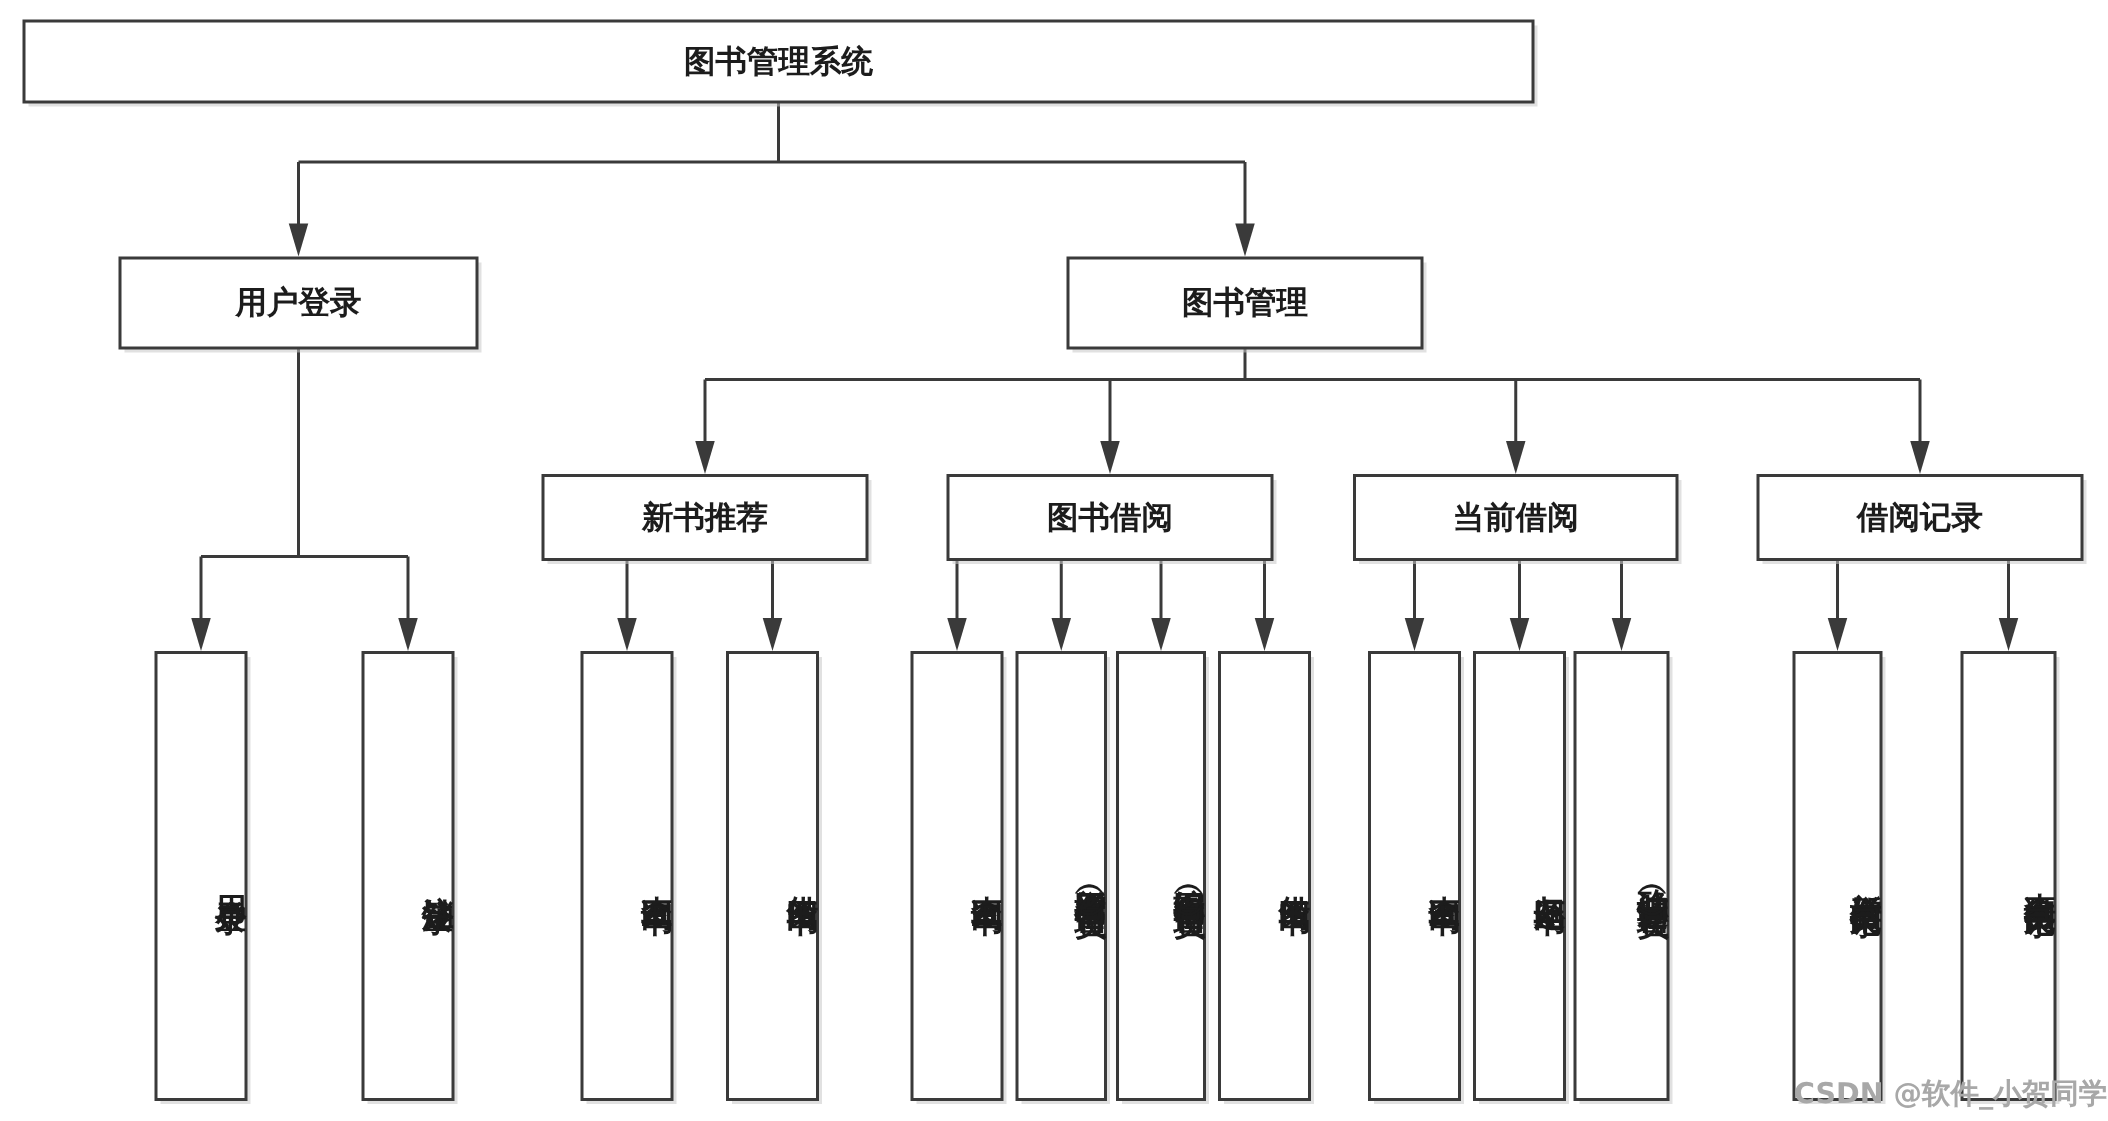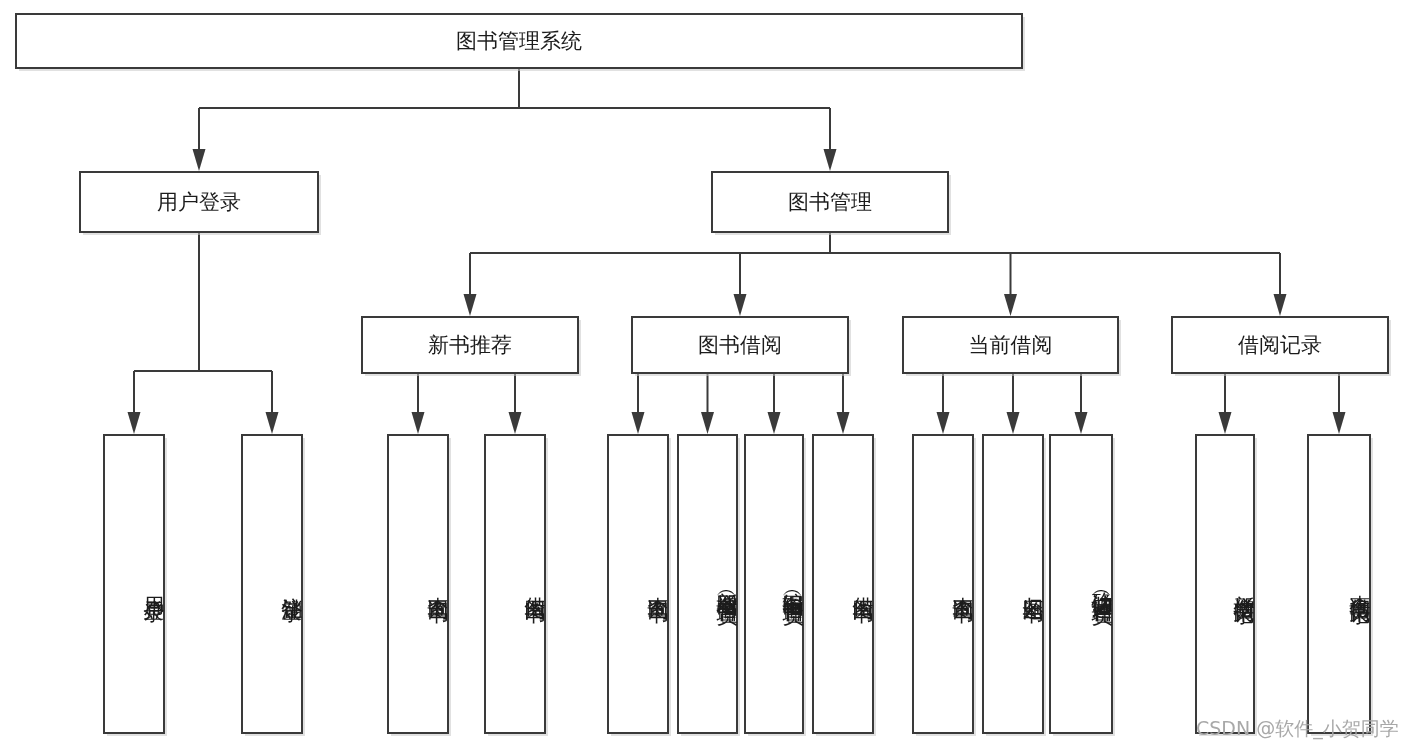--- a/index.html
+++ b/index.html
@@ -10,20 +10,21 @@
   }
   body {
     font-family: "DejaVu Sans", "Liberation Sans", sans-serif;
   }
   #canvas {
     position: relative;
     width: 1405px;
     height: 747px;
     background: #ffffff;
     overflow: hidden;
+    font-weight: bold;
   }
   svg#diagram {
     position: absolute;
     left: 0;
     top: 0;
     width: 1405px;
     height: 747px;
     display: block;
   }
   .node-rect {

